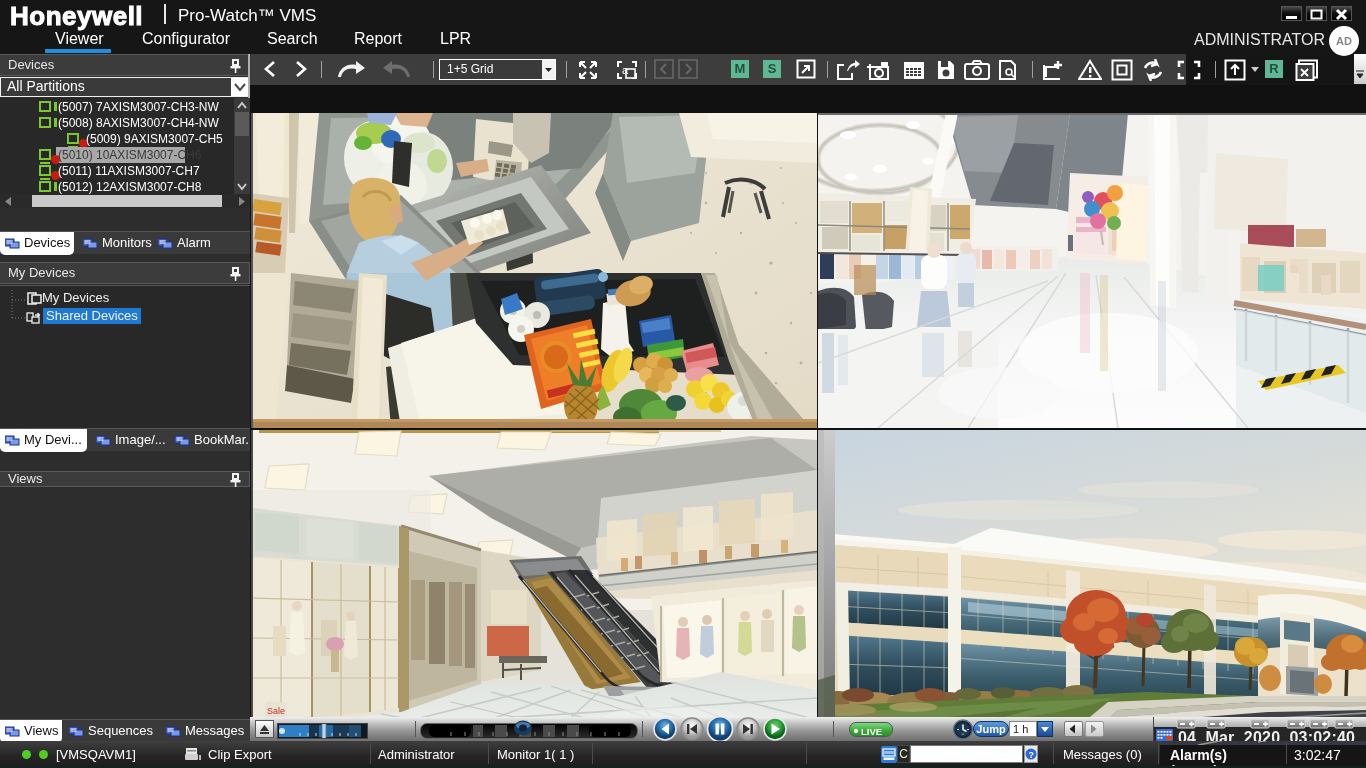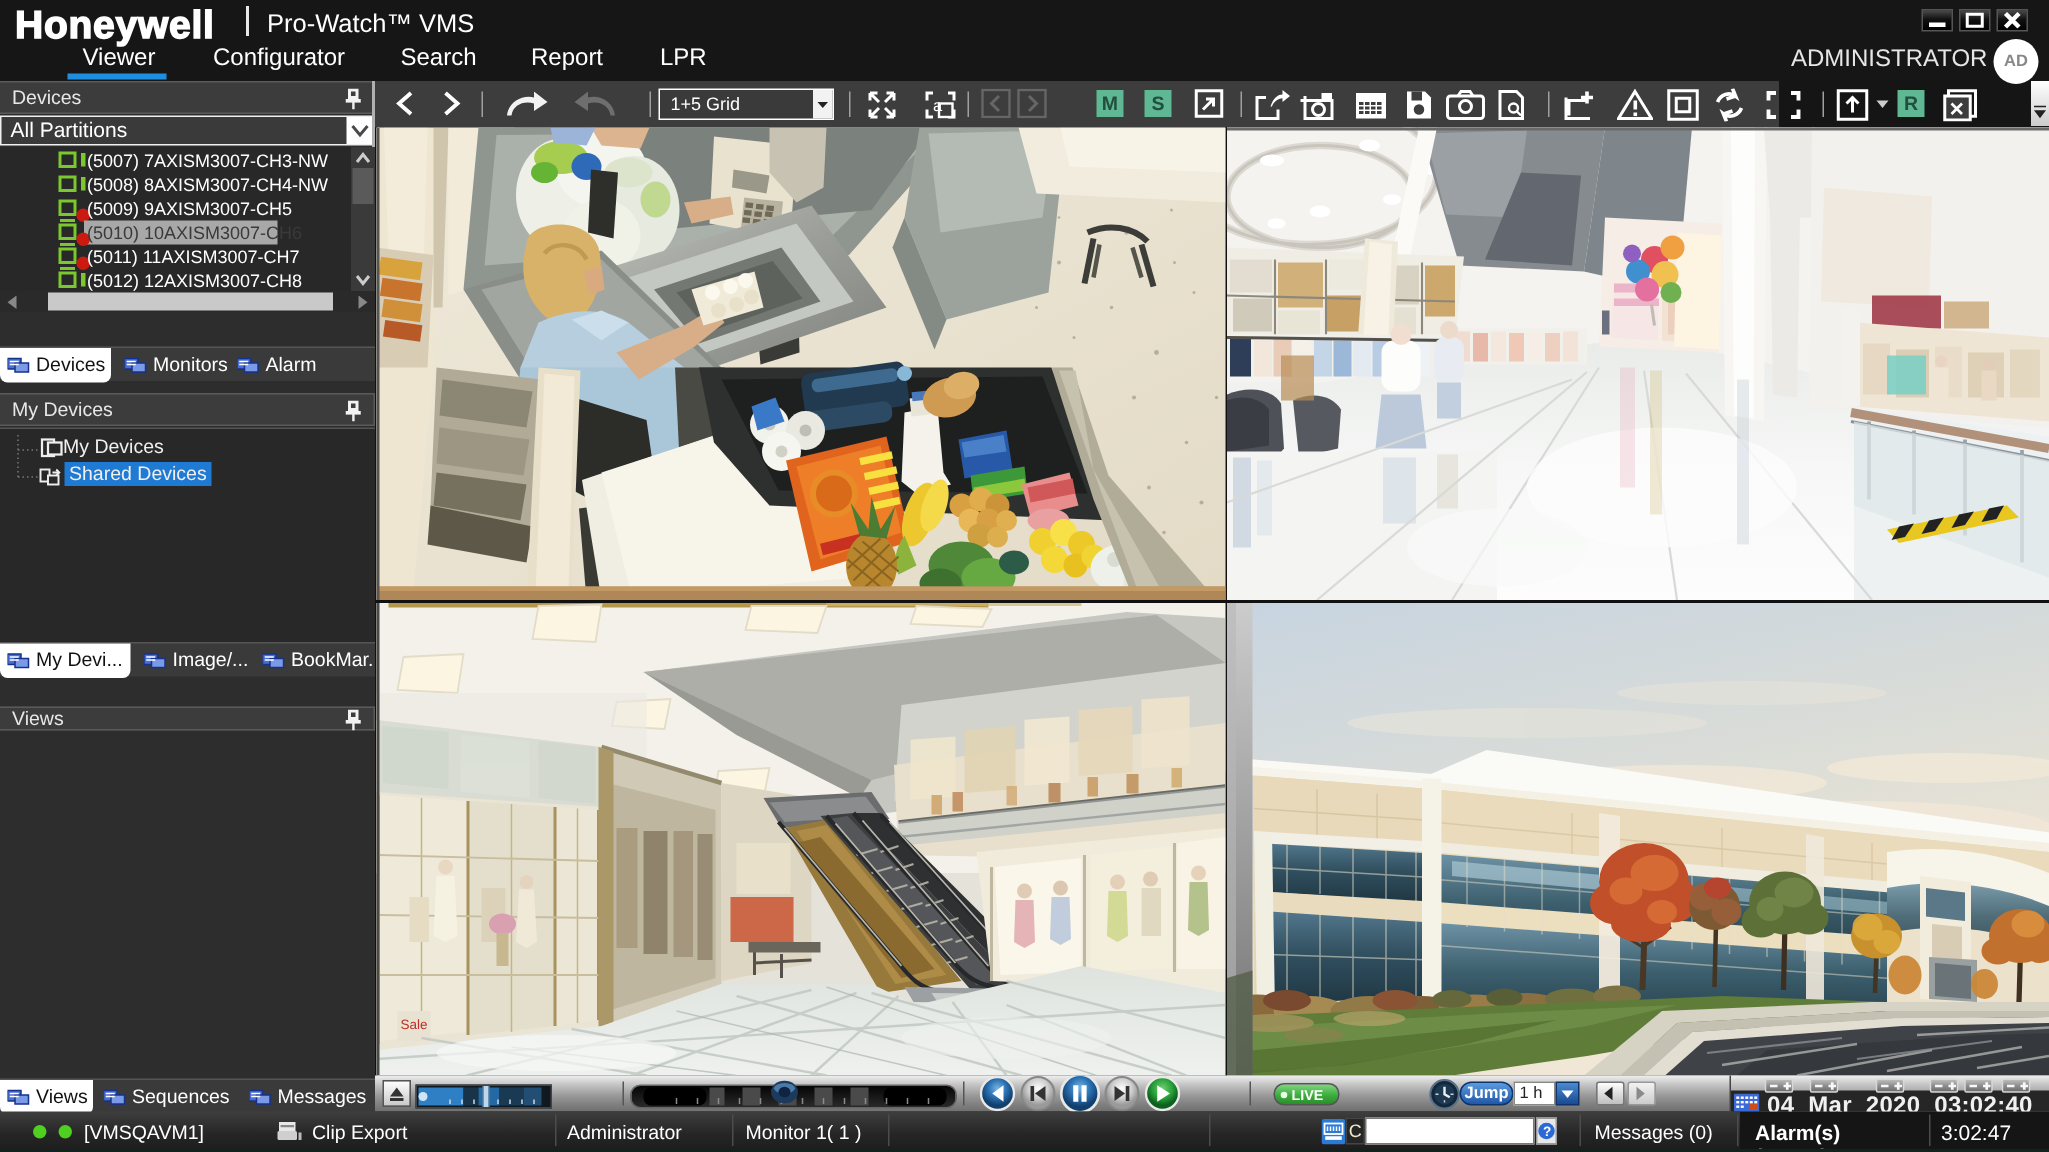--- a/index.html
+++ b/index.html
@@ -50,21 +50,21 @@
 #toolbar { left:250px; top:54px; width:936px; height:31px; background:#3d3d3d; }
 .tsep { position:absolute; top:7px; width:1px; height:17px; background:#a0a0a0; }
 .tico { position:absolute; top:5px; }
 .greenbox { position:absolute; top:6px; width:18px; height:18px; background:#5fb893; color:#234f40; font-weight:bold; font-size:13px; text-align:center; line-height:18px; }
 #griddd { position:absolute; left:189px; top:5px; width:117px; height:21px; border:1px solid #fff; background:#3a3a3a; color:#fff; font-size:12px; line-height:19px; padding-left:7px; }
 #gridddbtn { position:absolute; right:0px; top:0px; width:13px; height:19px; background:#f2f2f2; }
 #tboverflow { position:absolute; left:1104px; top:0px; width:12px; height:30px; background:linear-gradient(#fff,#ccc); }
 
 
 #grid { left:250px; top:85px; width:1116px; height:632px; background:#111; }
-.cell { position:absolute; overflow:hidden; }
+.cell { position:absolute; overflow:hidden;margin-top:28px; }
 #cell1 { left:1px; top:0px; width:566px; height:315px; }
 #cell2 { left:568px; top:0px; width:548px; height:315px; }
 #cell3 { left:1px; top:317px; width:566px; height:315px; }
 #cell4 { left:568px; top:317px; width:548px; height:315px; }
 
 
 #playbar { left:250px; top:717px; width:1116px; height:24px; background:linear-gradient(#efefef,#c5c5c5 25%,#9a9a9a 55%,#808080 80%,#707070); }
 
 #statusbar { left:0; top:741px; width:1160px; height:27px; background:linear-gradient(#3e3e3e,#262626 55%,#1c1c1c); color:#fff; font-size:13px; }
 #statusbar .sep { position:absolute; top:2px; width:1px; height:21px; background:#4c4c4c; }
@@ -119,21 +119,21 @@
       <div class="devrow" style="top:1px;">
           <div class="camicon"></div>
           <div class="cambar"></div>
           <div class="txt">(5007) 7AXISM3007-CH3-NW</div>
         </div>
       <div class="devrow" style="top:17px;">
           <div class="camicon"></div>
           <div class="cambar"></div>
           <div class="txt">(5008) 8AXISM3007-CH4-NW</div>
         </div>
-      <div class="devrow" style="top:33px;">
+      <div class="devrow" style="top:33px;margin-left:28px;">
           <div class="camicon"></div>
           <div class="camdash"></div>
           <div class="reddot"></div>
           <div class="txt">(5009) 9AXISM3007-CH5</div>
         </div>
       <div class="devrow" style="top:49px;">
           <div class="devsel"></div>
           <div class="camicon"></div>
           <div class="camdash"></div>
           <div class="reddot"></div>

